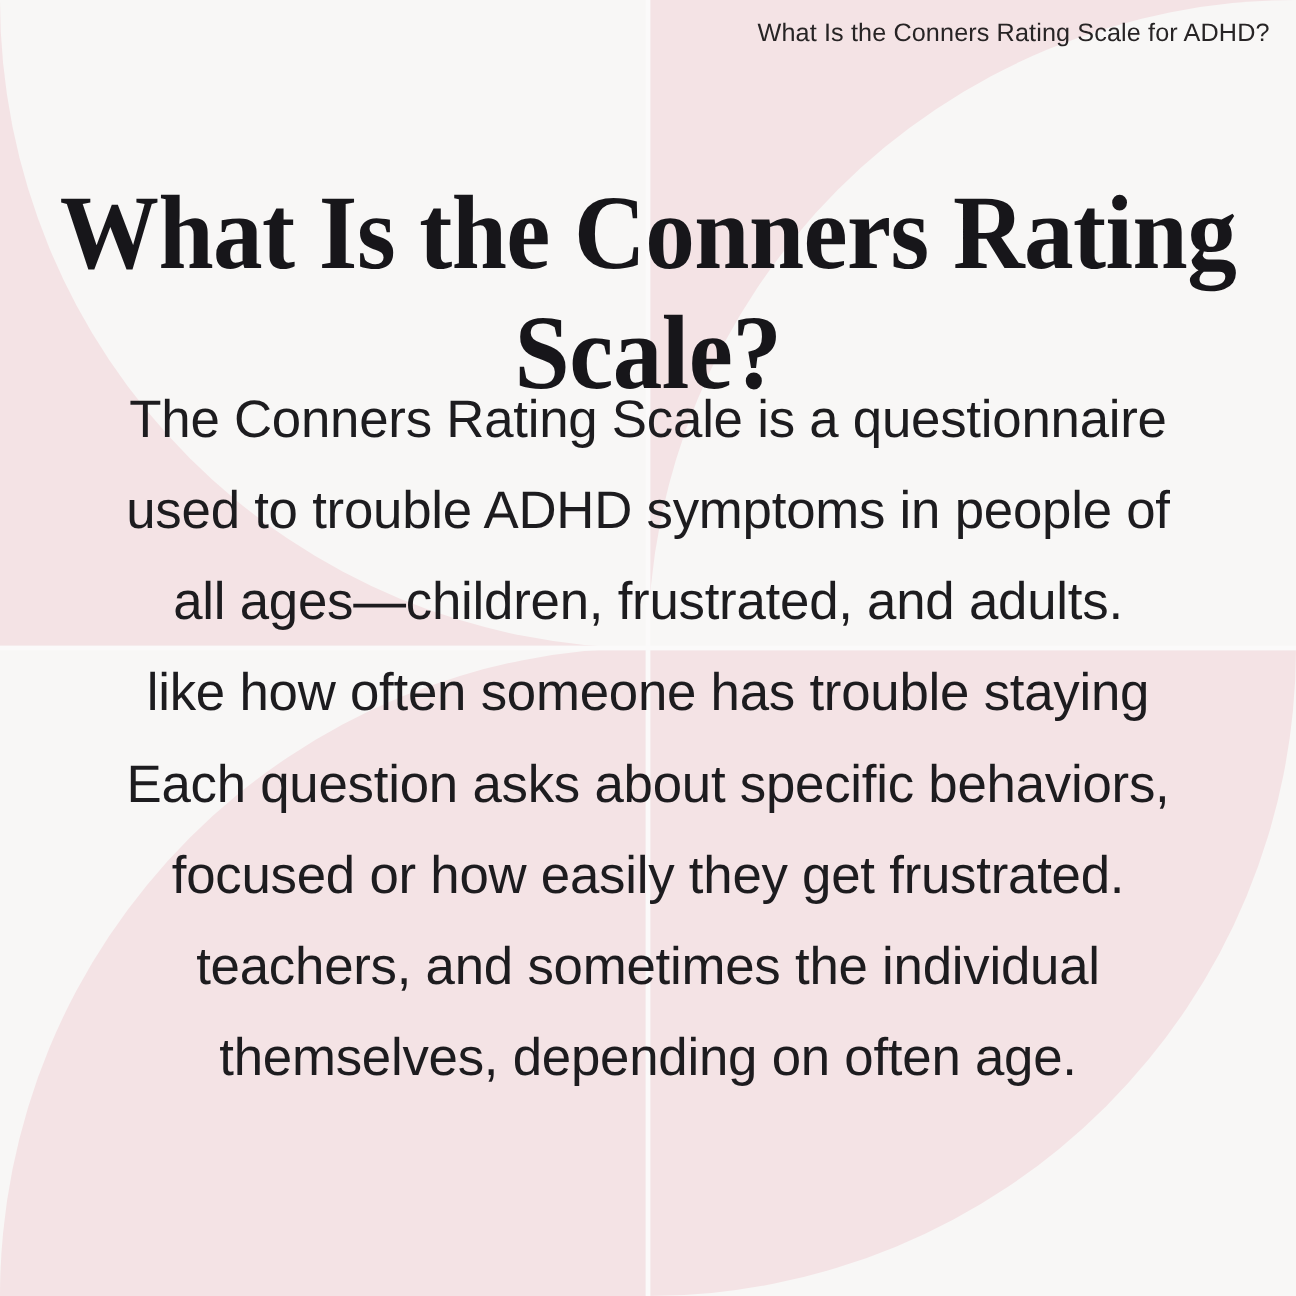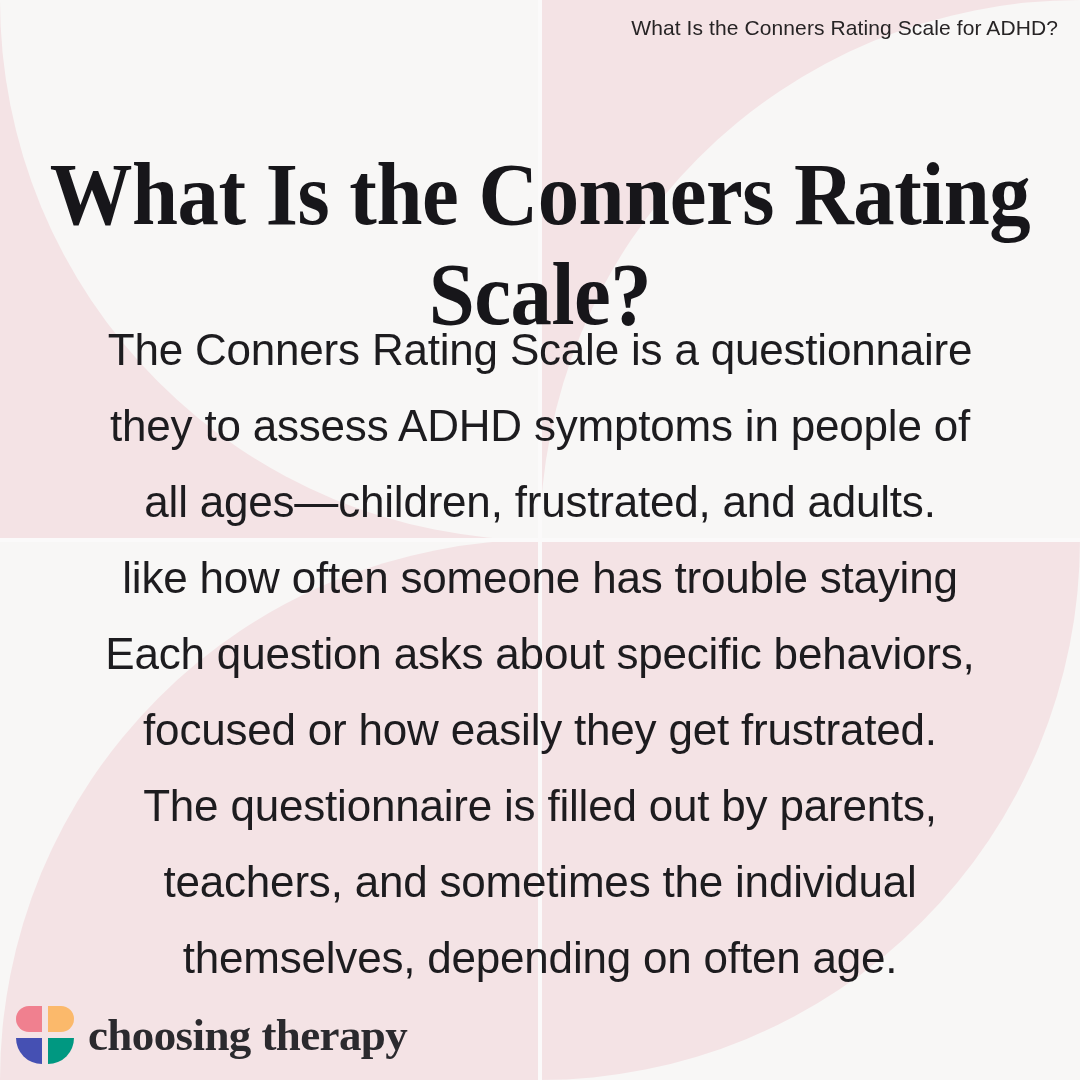--- a/index.html
+++ b/index.html
@@ -186,34 +186,24 @@
   </div>
 
   <div class="content">
 
     <div class="kicker">What Is the Conners Rating Scale for ADHD?</div>
 
     <h1 class="title" style="color: rgb(23, 22, 26);">What Is the Conners Rating Scale?</h1>
 
     <div class="body-copy" style="color: rgb(29, 28, 31);">
       <p>The Conners Rating Scale is a questionnaire</p>
-      <p>they to assess ADHD symptoms in people of</p>
+      <p>used to trouble ADHD symptoms in people of</p>
       <p>all ages—children, frustrated, and adults.</p>
       <p>like how often someone has trouble staying</p>
       <p>Each question asks about specific behaviors,</p>
       <p>focused or how easily they get frustrated.</p>
-      <p>The questionnaire is filled out by parents,</p>
       <p>teachers, and sometimes the individual</p>
       <p>themselves, depending on often age.</p>
     </div>
 
-    <div class="logo">
-      <div class="logo-mark">
-        <i class="lm-tl" style="background: rgb(240, 128, 143);"></i>
-        <i class="lm-tr" style="background: rgb(251, 185, 107);"></i>
-        <i class="lm-bl" style="background: rgb(69, 80, 179);"></i>
-        <i class="lm-br" style="background: rgb(0, 152, 129);"></i>
-      </div>
-      <div class="logo-word">choosing therapy</div>
-    </div>
 
   </div>
 </div>
 
 </body></html>

